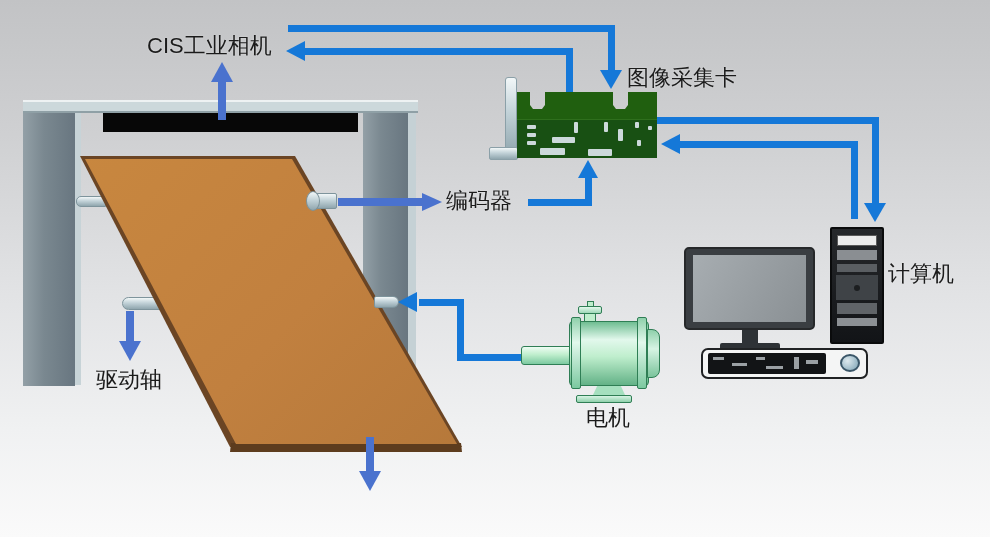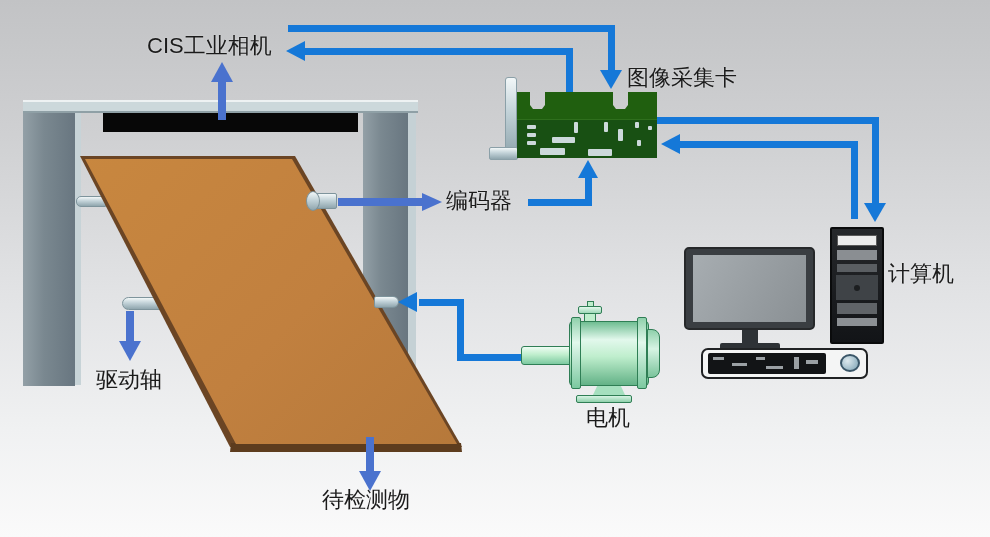--- a/index.html
+++ b/index.html
@@ -164,15 +164,14 @@
               background:linear-gradient(180deg,#8fd0ab 0%,#e2f8ec 35%,#7cc9a0 100%);"></div>
   <div class="abs mint-line" style="left:647px; top:329px; width:13px; height:49px; border-radius:0 8px 8px 0;
               background:linear-gradient(180deg,#8fd0ab 0%,#d7f4e4 40%,#7bc49c 100%);"></div>
 
   <div class="lbl" style="left:147px; top:34px;">CIS工业相机</div>
   <div class="lbl" style="left:627px; top:66px;">图像采集卡</div>
   <div class="lbl" style="left:446px; top:189px;">编码器</div>
   <div class="lbl" style="left:888px; top:262px;">计算机</div>
   <div class="lbl" style="left:586px; top:406px;">电机</div>
   <div class="lbl" style="left:96px;  top:368px;">驱动轴</div>
-  <div class="lbl" style="left:322px; top:488px;">待检测物</div>
 
 </div>
 
 </body></html>

